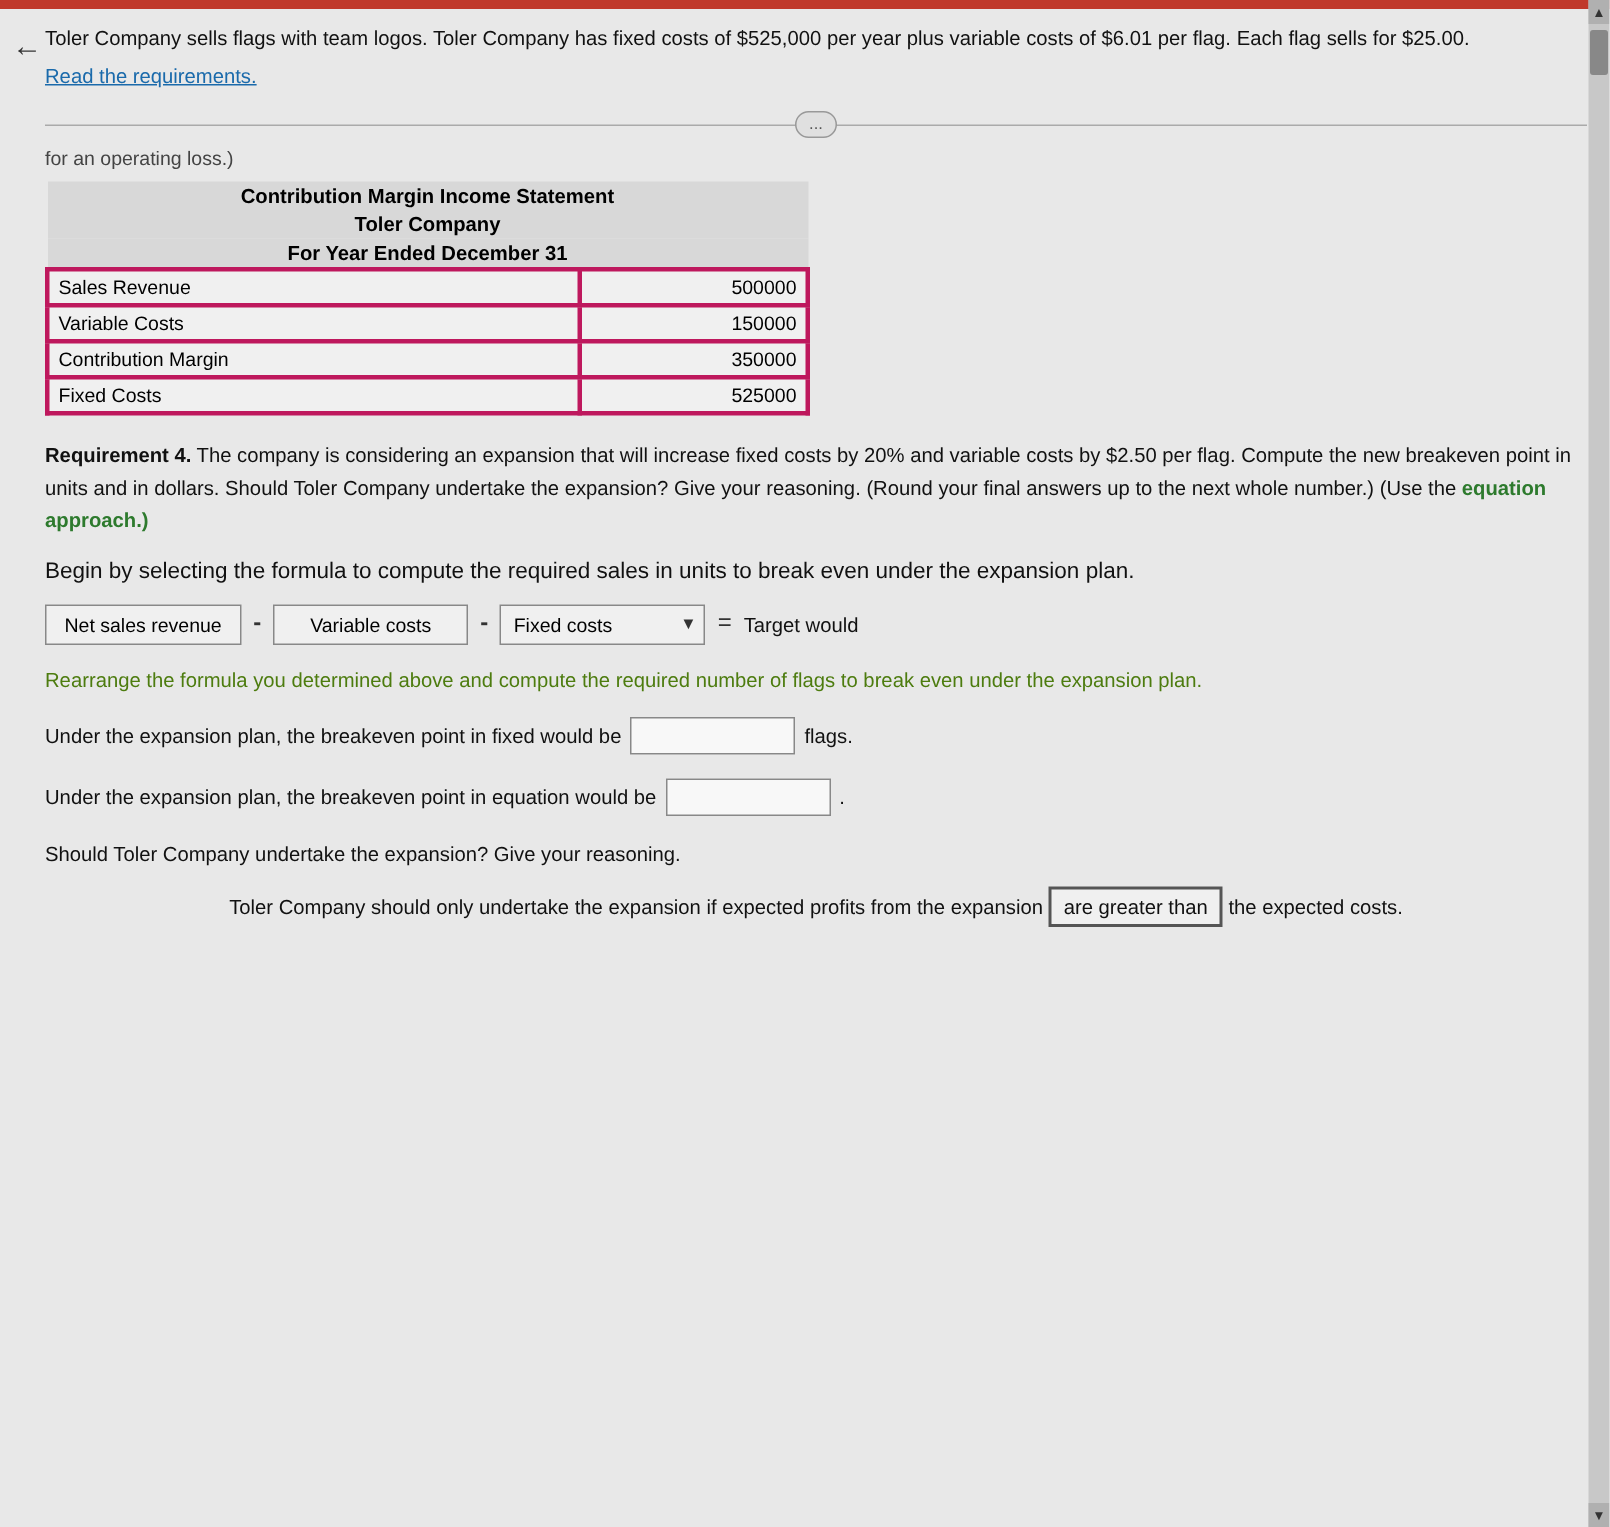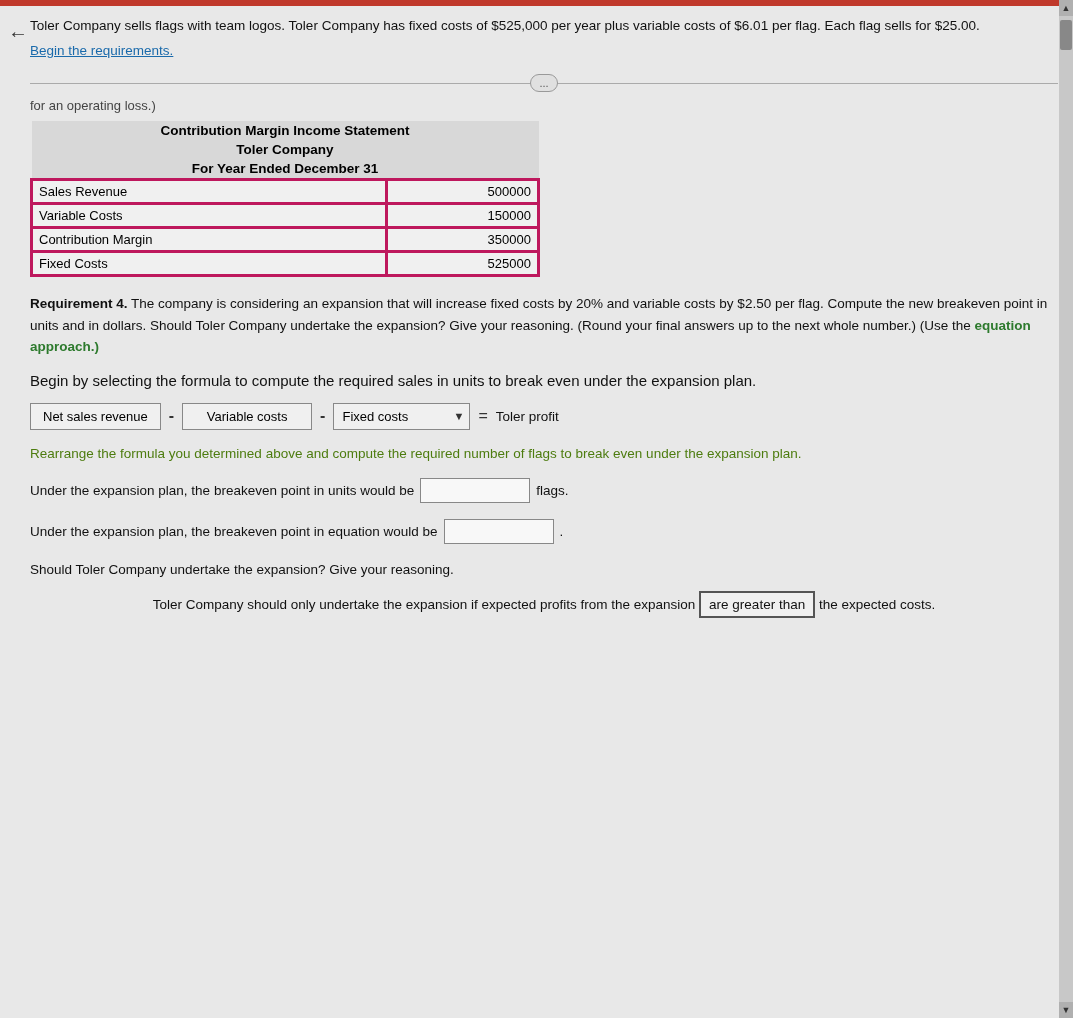--- a/index.html
+++ b/index.html
@@ -263,21 +263,21 @@
   <div class="back-arrow">←</div>
 
   <div class="content-area">
 
     
     <div class="intro-text">
       <span>Toler Company sells flags with team logos. Toler Company has fixed costs of $525,000 per year plus variable costs of $6.01 per flag. Each flag sells for $25.00.</span>
     </div>
 
     
-    <a class="read-requirements">Begin the requirements.</a>
+    <a class="read-requirements">Read the requirements.</a>
 
     
     <div class="divider-area">
       <hr class="horizontal-line">
       <button class="ellipsis-btn">...</button>
     </div>
 
     
     <div class="operating-loss-text">for an operating loss.)</div>
 
@@ -333,29 +333,29 @@
       <div class="formula-select-wrapper">
         <select class="formula-select">
           <option>Fixed costs</option>
           <option>Variable costs</option>
           <option>Target profit</option>
           <option>Operating income</option>
         </select>
         <span class="select-arrow">▼</span>
       </div>
       <span class="formula-equals">=</span>
-      <span class="formula-result-text">Toler profit</span>
+      <span class="formula-result-text">Target would</span>
     </div>
 
     
     <div class="rearrange-text">Rearrange the formula you determined above and compute the required number of flags to break even under the expansion plan.</div>
 
     
     <div class="input-row">
-      <span>Under the expansion plan, the breakeven point in units would be</span>
+      <span>Under the expansion plan, the breakeven point in fixed would be</span>
       <input class="answer-input" type="text" value="" style="">
       <span>flags.</span>
     </div>
 
     
     <div class="input-row">
       <span>Under the expansion plan, the breakeven point in equation would be</span>
       <input class="answer-input" type="text" value="" style="">
       <span>.</span>
     </div>

